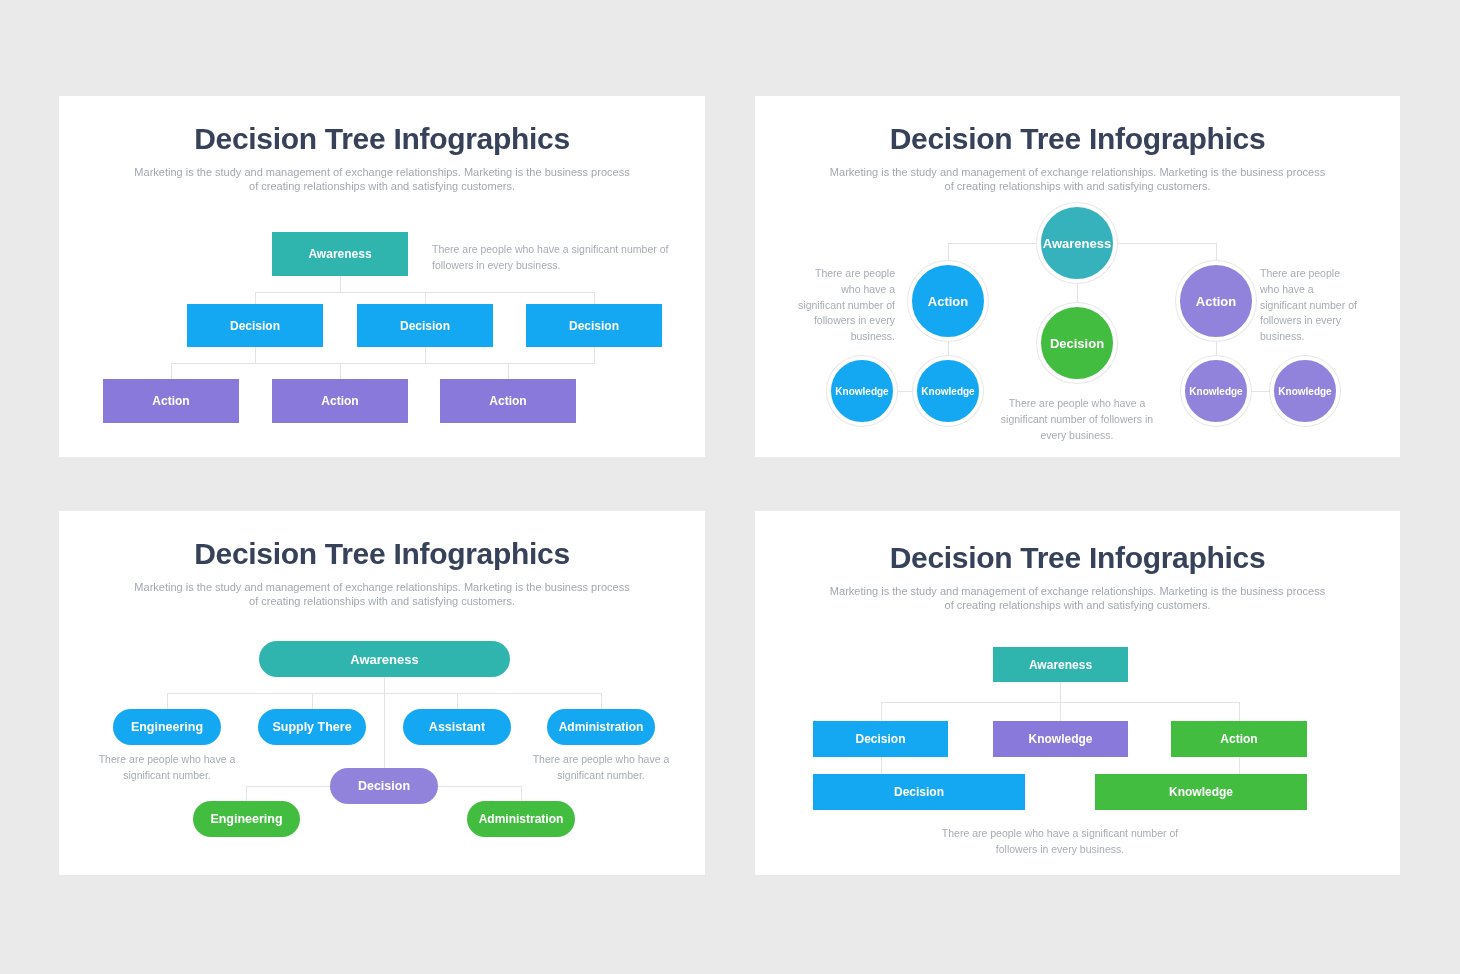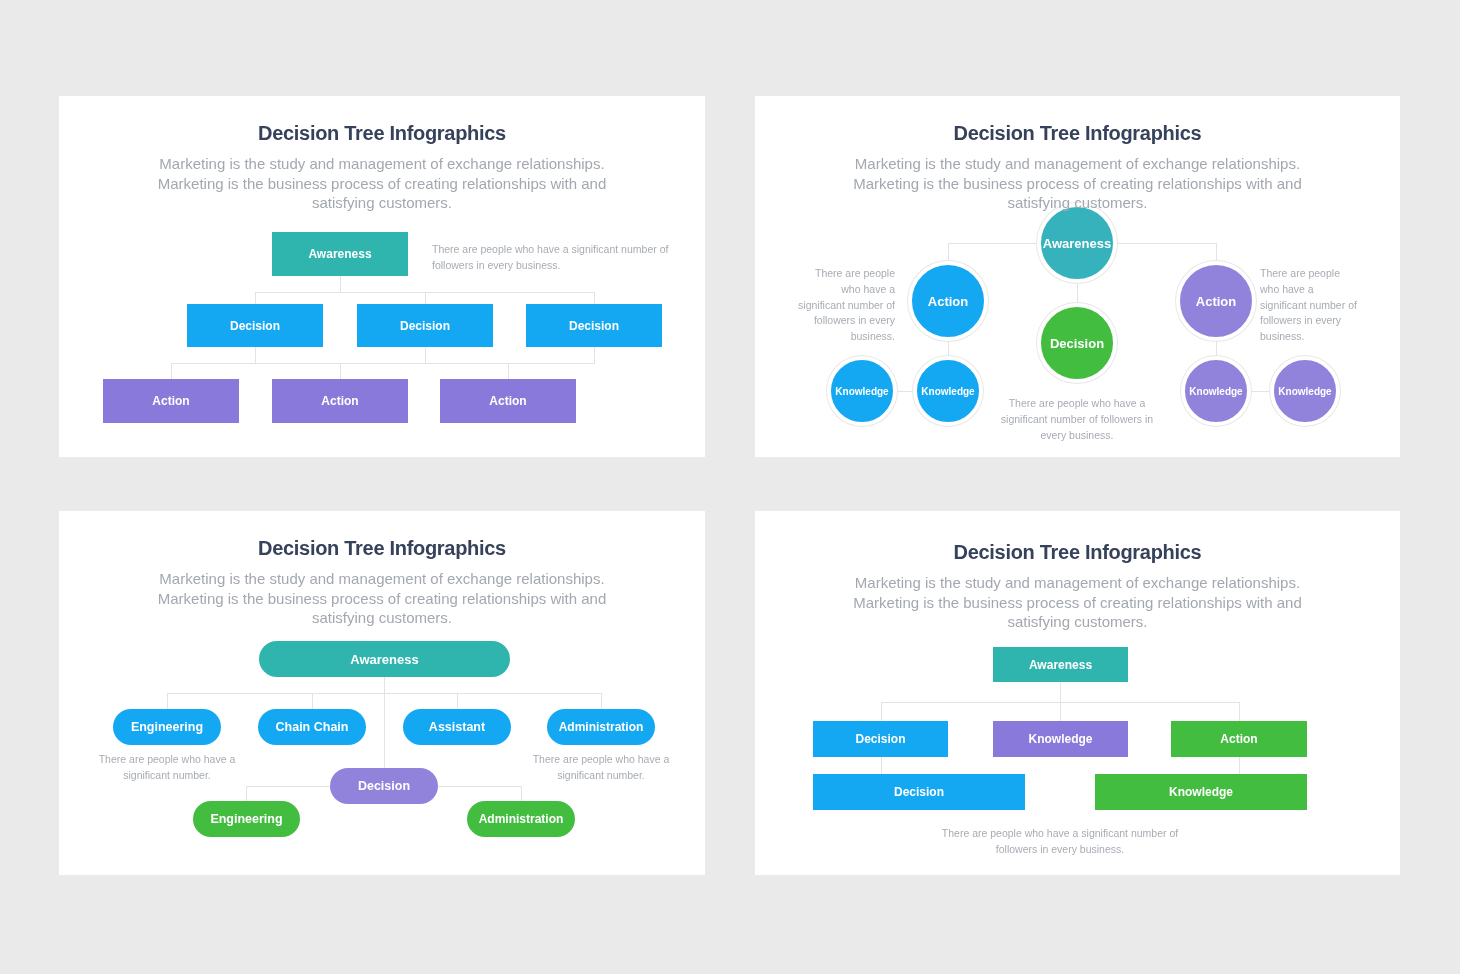--- a/index.html
+++ b/index.html
@@ -10,26 +10,26 @@
     position:relative;overflow:hidden;
   }
   .panel{position:absolute;background:#ffffff;}
   #p1{left:59px;top:96px;width:646px;height:361px;}
   #p2{left:755px;top:96px;width:645px;height:361px;}
   #p3{left:59px;top:511px;width:646px;height:364px;}
   #p4{left:755px;top:511px;width:645px;height:364px;}
 
   .hdr{position:absolute;left:0;right:0;top:26px;text-align:center;z-index:3;}
   .title{
-    margin:0;font-size:20px;font-weight:700;letter-spacing:-0.3px;
+    margin:0;font-size:30px;font-weight:700;letter-spacing:-0.3px;
     color:#36415a;font-family:"Liberation Sans",sans-serif;
   }
   .sub{
     margin:9px auto 0;width:500px;
-    font-size:15px;line-height:1.3;color:#a3a8b0;
+    font-size:11px;line-height:1.3;color:#a3a8b0;
   }
 
   .node{
     position:absolute;display:flex;align-items:center;justify-content:center;
     color:#ffffff;font-weight:700;font-size:12px;text-align:center;z-index:2;
   }
   .pill{border-radius:18.5px;font-size:12.5px;}
   .circle{
     border-radius:50%;border:4px solid #ffffff;
     box-shadow:0 0 0 1px #e7e7e7;font-size:13px;
@@ -117,21 +117,21 @@
   <i class="line" style="left:398px;top:182px;width:1px;height:16px;"></i>
   <i class="line" style="left:542px;top:182px;width:1px;height:16px;"></i>
   <i class="line" style="left:187px;top:275px;width:84px;height:1px;"></i>
   <i class="line" style="left:187px;top:275px;width:1px;height:15px;"></i>
   <i class="line" style="left:379px;top:275px;width:83px;height:1px;"></i>
   <i class="line" style="left:462px;top:275px;width:1px;height:15px;"></i>
 
   <div class="node pill" style="left: 200px; top: 130px; width: 251px; height: 36px; font-size: 13px; background-color: rgb(47, 181, 174);">Awareness</div>
 
   <div class="node pill" style="left: 54px; top: 198px; width: 108px; height: 36px; background-color: rgb(20, 168, 242);">Engineering</div>
-  <div class="node pill" style="left: 199px; top: 198px; width: 108px; height: 36px; background-color: rgb(20, 168, 242);">Chain Chain</div>
+  <div class="node pill" style="left: 199px; top: 198px; width: 108px; height: 36px; background-color: rgb(20, 168, 242);">Supply There</div>
   <div class="node pill" style="left: 344px; top: 198px; width: 108px; height: 36px; background-color: rgb(20, 168, 242);">Assistant</div>
   <div class="node pill" style="left: 488px; top: 198px; width: 108px; height: 36px; font-size: 12px; background-color: rgb(20, 168, 242);">Administration</div>
 
   <div class="note" style="left:28px;top:241px;width:160px;text-align:center;">There are people who have a significant number.</div>
   <div class="note" style="left:462px;top:241px;width:160px;text-align:center;">There are people who have a significant number.</div>
 
   <div class="node pill" style="left: 271px; top: 257px; width: 108px; height: 36px; background-color: rgb(145, 131, 220);">Decision</div>
 
   <div class="node pill" style="left: 134px; top: 290px; width: 107px; height: 36px; background-color: rgb(67, 189, 64);">Engineering</div>
   <div class="node pill" style="left: 408px; top: 290px; width: 108px; height: 36px; font-size: 12px; background-color: rgb(67, 189, 64);">Administration</div>

